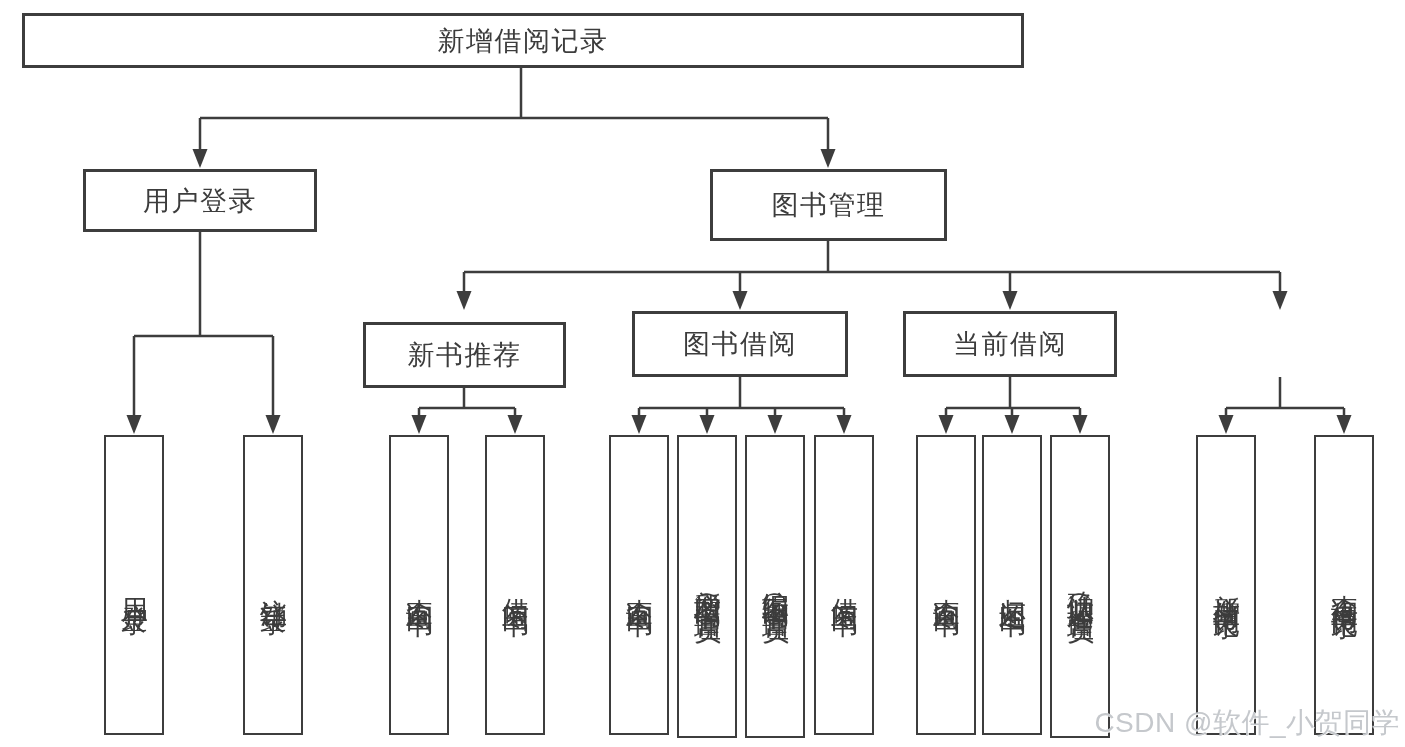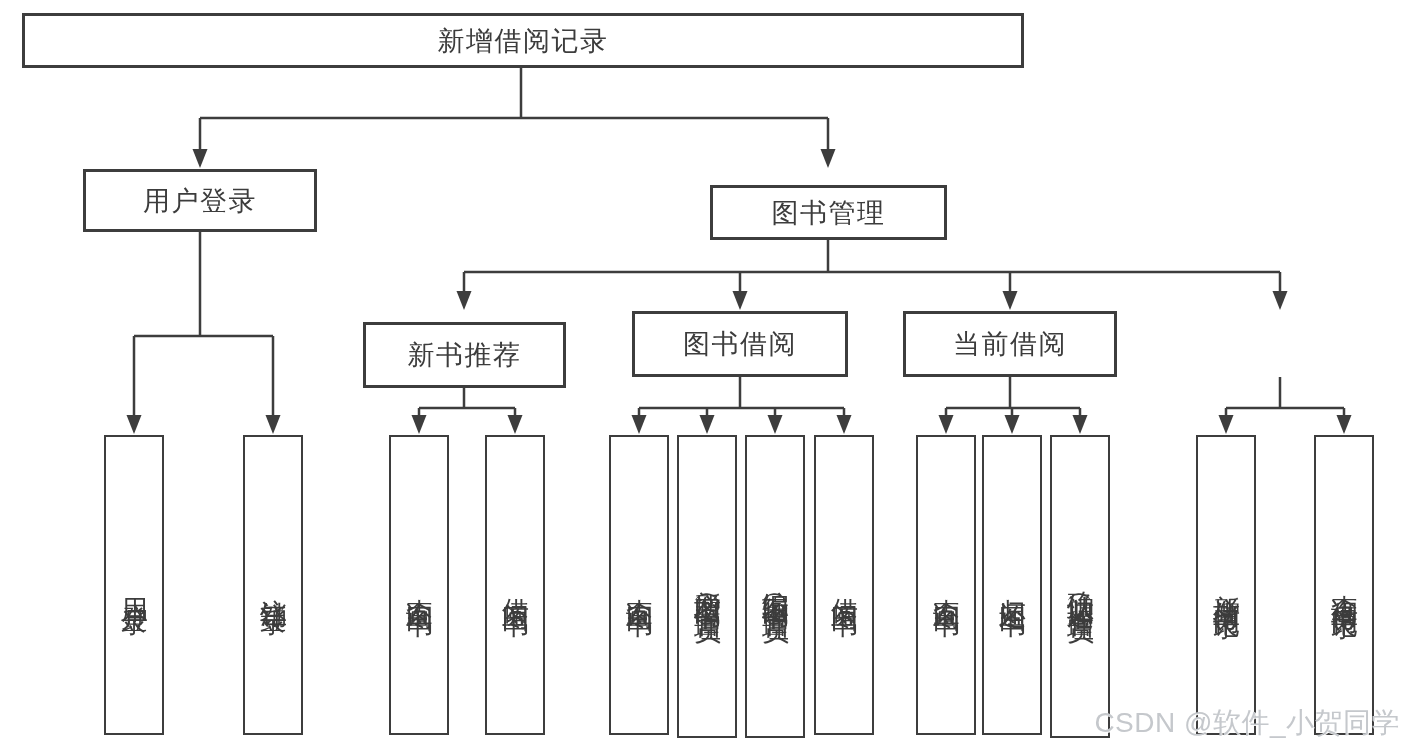--- a/index.html
+++ b/index.html
@@ -116,21 +116,21 @@
     </g>
     <g fill="#3d3d3d">
       <polygon points="1218.5,415 1233.5,415 1226,434"></polygon>
       <polygon points="1336.5,415 1351.5,415 1344,434"></polygon>
     </g>
   </svg>
 
   <div class="node h-node" style="left:22px; top:13px; width:1002px; height:55px;">新增借阅记录</div>
 
   <div class="node h-node" style="left:83px; top:169px; width:234px; height:63px;">用户登录</div>
-  <div class="node h-node" style="left:710px; top:185px; width:237px; height:55px;">图书管理</div>
+  <div class="node h-node" style="left:710px; top:169px; width:237px; height:72px;">图书管理</div>
 
   <div class="node h-node" style="left:363px; top:322px; width:203px; height:66px;">新书推荐</div>
   <div class="node h-node" style="left:632px; top:311px; width:216px; height:66px;">图书借阅</div>
   <div class="node h-node" style="left:903px; top:311px; width:214px; height:66px;">当前借阅</div>
 
   <div class="node leaf" style="left:104px; top:435px; width:60px; height:300px;">用户登录</div>
   <div class="node leaf" style="left:243px; top:435px; width:60px; height:300px;">注销登录</div>
 
   <div class="node leaf" style="left:389px; top:435px; width:60px; height:300px;">查询图书</div>
   <div class="node leaf" style="left:485px; top:435px; width:60px; height:300px;">借阅图书</div>

